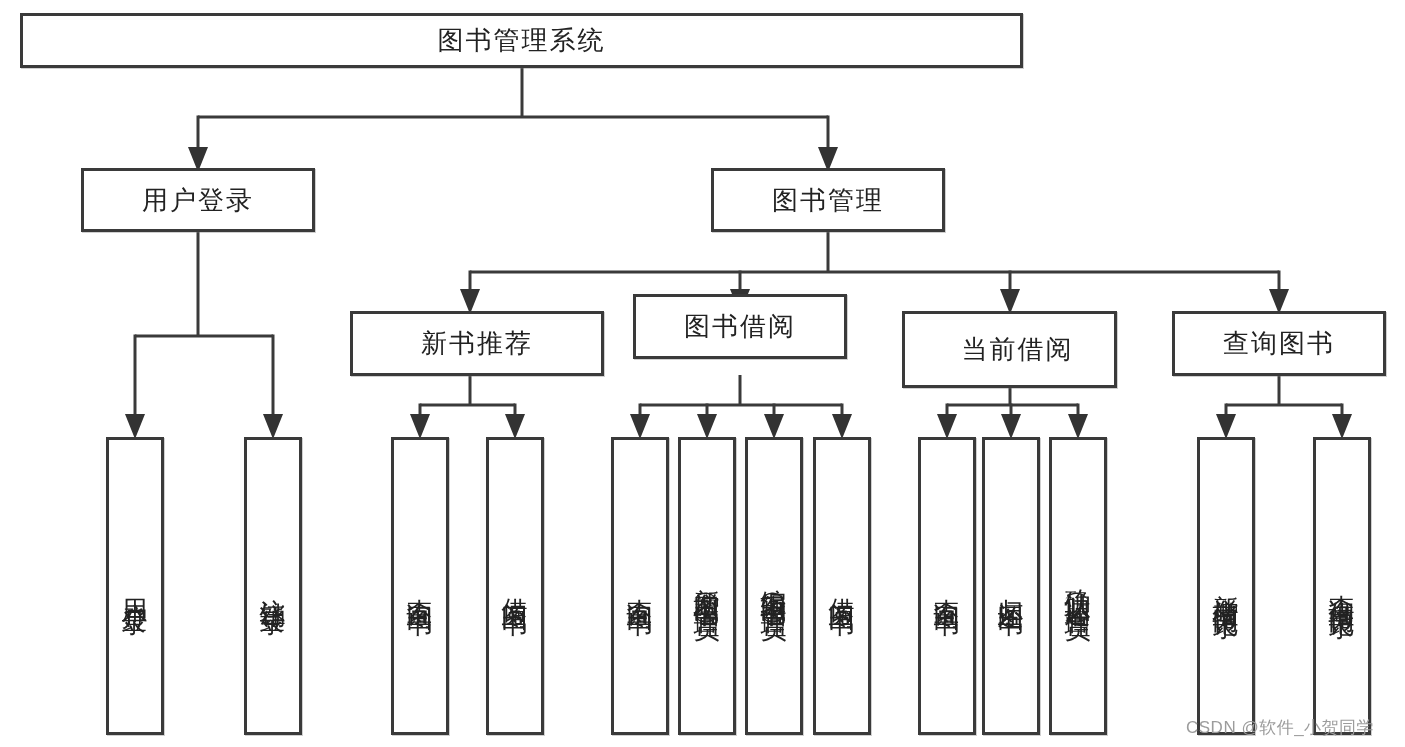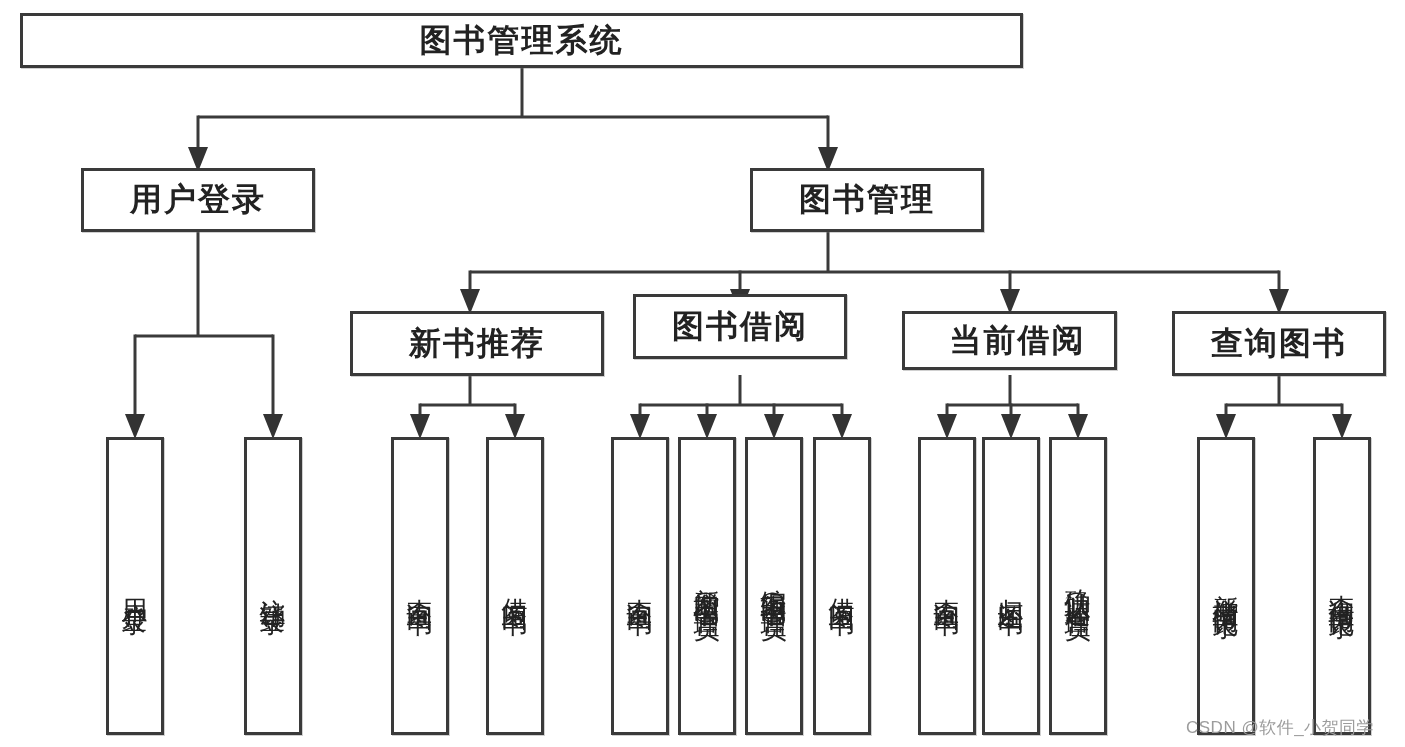--- a/index.html
+++ b/index.html
@@ -22,24 +22,23 @@
     box-sizing: border-box;
     background: #ffffff;
     border: 3px solid #3a3a3a;
     box-shadow: 1px 1px 0 rgba(120,120,120,.35);
     color: #222222;
     display: flex;
     align-items: center;
     justify-content: center;
   }
   .hbox {
-    font-size: 32px;
+    font-size: 26px;
     letter-spacing: 2px;
     white-space: nowrap;
-    font-weight: bold;
   }
   .vbox {
     writing-mode: vertical-rl;
     text-orientation: mixed;
     font-size: 26px;
     letter-spacing: 4px;
     line-height: 1;
     top: 437px;
     width: 58px;
     height: 298px;
@@ -125,25 +124,25 @@
       <polygon points="1001,414 1021,414 1011,439"></polygon>
       <polygon points="1068,414 1088,414 1078,439"></polygon>
       <polygon points="1216,414 1236,414 1226,439"></polygon>
       <polygon points="1332,414 1352,414 1342,439"></polygon>
     </g>
   </svg>
 
   <div class="box hbox" style="left:20px; top:13px; width:1003px; height:55px;">图书管理系统</div>
 
   <div class="box hbox" style="left:81px; top:168px; width:234px; height:64px;">用户登录</div>
-  <div class="box hbox" style="left:750px; top:168px; width:234px; height:64px;">图书管理</div>
+  <div class="box hbox" style="left:711px; top:168px; width:234px; height:64px;">图书管理</div>
 
   <div class="box hbox" style="left:350px; top:311px; width:254px; height:65px;">新书推荐</div>
   <div class="box hbox" style="left:633px; top:294px; width:214px; height:65px;">图书借阅</div>
-  <div class="box hbox" style="left:902px; top:311px; width:215px; height:59px;padding-left:16px;">当前借阅</div>
+  <div class="box hbox" style="left:902px; top:311px; width:215px; height:77px;padding-left:16px;">当前借阅</div>
   <div class="box hbox" style="left:1172px; top:311px; width:214px; height:65px;">查询图书</div>
 
   <div class="box vbox" style="left:106px;">用户登录</div>
   <div class="box vbox" style="left:244px;">注销登录</div>
 
   <div class="box vbox" style="left:391px;">查询图书</div>
   <div class="box vbox" style="left:486px;">借阅图书</div>
 
   <div class="box vbox" style="left:611px;">查询图书</div>
   <div class="box vbox" style="left:678px;">新增图书（管理员）</div>

